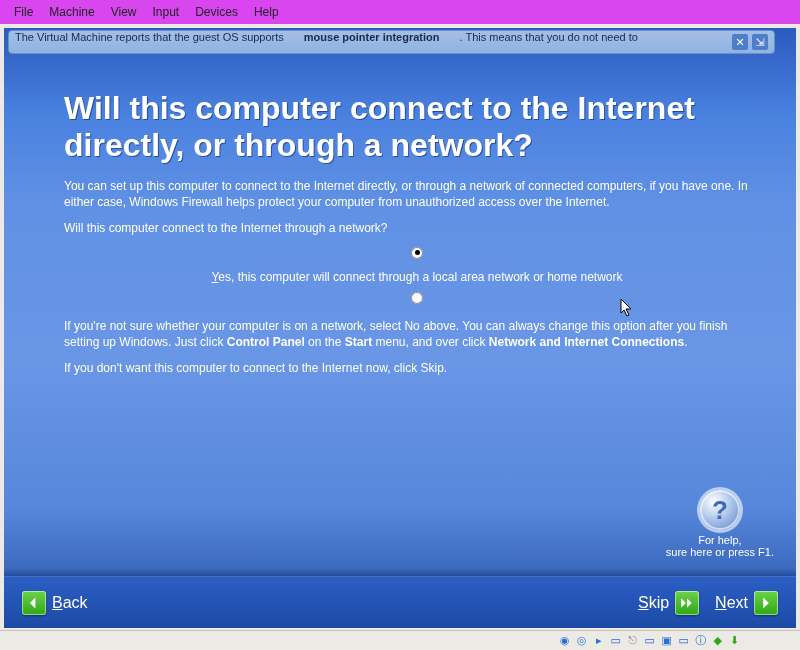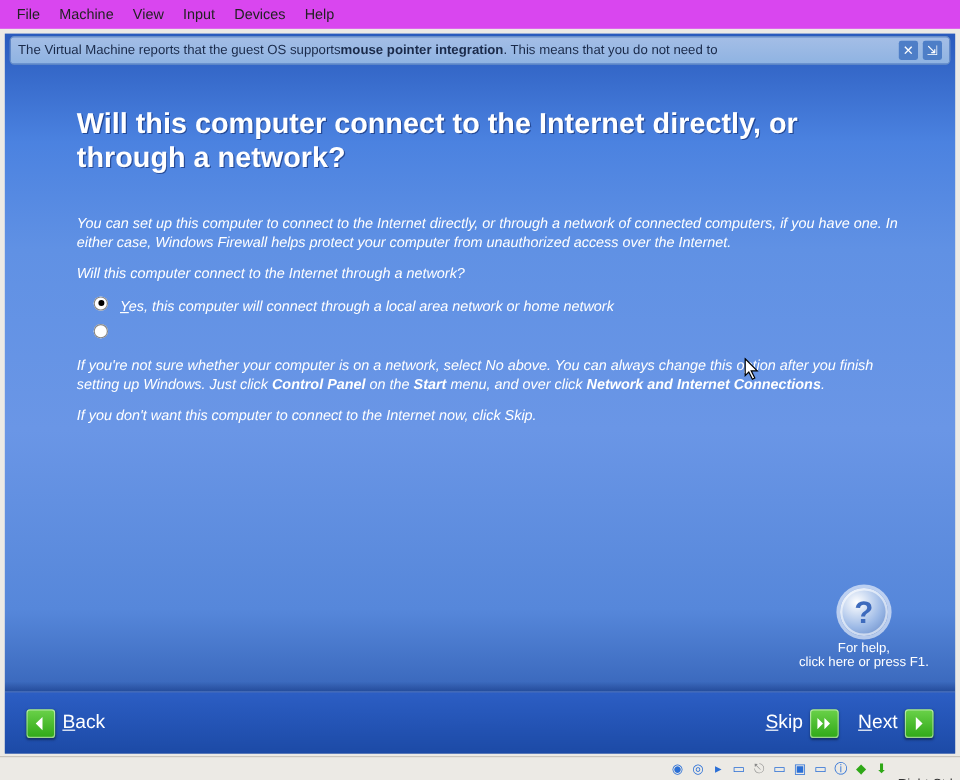--- a/index.html
+++ b/index.html
@@ -3,38 +3,38 @@
 <meta charset="utf-8">
 <style>
 * { margin: 0; padding: 0; box-sizing: border-box; }
 body { width: 800px; height: 650px; font-family: "Tahoma", sans-serif; background: #eceae5; overflow: hidden; }
 
 
 .vb-menu { height: 24px; background: #d946ef; display: flex; align-items: center; padding: 0 6px; font-size: 12px; color: #222; }
 .vb-menu span { padding: 3px 8px; cursor: default; }
 
 
-.notify { position: relative; height: 24px; background: linear-gradient(#a4bee6, #8fb3e2); border: 1px solid #6a90c8; margin: 2px 4px 0 4px; border-radius: 4px; display: flex; align-items: center; padding: 0 6px; font-size: 11px; color: #1a2a4a; overflow: hidden; }
+.notify { position: relative; height: 24px; background: linear-gradient(#a4bee6, #8fb3e2); border: 1px solid #6a90c8; margin: 2px 21px 0 4px; border-radius: 4px; display: flex; padding: 0 6px; font-size: 11px; color: #1a2a4a; overflow: hidden; gap: 20px; }
 .notify .bold { font-weight: bold; }
 .notify .icons { position: absolute; right: 6px; top: 3px; display: flex; gap: 4px; }
 .notify .nicon { width: 16px; height: 16px; background: #4e7ec7; border-radius: 2px; display:flex; align-items:center; justify-content:center; color:#fff; font-size:11px; }
 
 
 .xp { position: absolute; left: 4px; right: 4px; top: 28px; bottom: 22px; background: linear-gradient(180deg, #2a5bbd 0%, #4b82e0 15%, #6091e4 30%, #6a96e6 55%, #5687da 80%, #224ea3 100%); color: #fff; font-size: 12px; overflow: hidden; }
 .xp::before { content:""; position:absolute; left:0; right:0; bottom:52px; height:8px; background: linear-gradient(180deg, rgba(255,255,255,0), rgba(0,30,100,.35)); }
 .xp-logo { position:absolute; left:12px; top:6px; font-family: "Franklin Gothic Medium","Arial",sans-serif; }
 .xp-logo .ms { font-size:10px; color: rgba(255,255,255,.45); letter-spacing:.5px; }
 .xp-logo .win { font-size:24px; font-style: italic; font-weight:bold; color: rgba(255,255,255,.35); margin-top:-4px; letter-spacing:0px; }
 
-.heading { position:absolute; left:60px; top:62px; right:40px; font-family:"Franklin Gothic Medium","Arial Black",sans-serif; font-size:24px; font-weight:bold; color:#fff; line-height:1.15; text-shadow: 1px 1px 0 rgba(0,20,80,.5); letter-spacing:0px; }
+.heading { position:absolute; left:60px; top:62px; right:40px; font-family:"Franklin Gothic Medium","Arial Black",sans-serif; font-size:32px; font-weight:bold; color:#fff; line-height:1.15; text-shadow: 1px 1px 0 rgba(0,20,80,.5); letter-spacing:0px; }
 
-.body { position:absolute; left:60px; top:150px; right:40px; font-size:12px; line-height:1.35;font-style:italic; }
+.body { position:absolute; left:60px; top:150px; right:40px; font-size:12px; line-height:1.35; }
 .body p { margin-bottom: 10px; }
 .radios { margin: 10px 0 14px 14px; }
-.radio-row { display:flex; gap:10px; margin: 7px 0; }
+.radio-row { display:flex; align-items:center; gap:10px; margin: 7px 0; flex-direction: column; }
 .radio-dot { width:12px; height:12px; border-radius:50%; background:#fff; box-shadow: inset 0 0 0 1px #888; display:flex; align-items:center; justify-content:center; flex-shrink:0; }
 .radio-dot.sel::after { content:""; width:5px; height:5px; border-radius:50%; background:#000; }
 .radio-row .rt { }
 .radio-row .rt .u { text-decoration: underline; }
 .bold { font-weight:bold; }
 
 .help { position:absolute; right:22px; bottom:70px; text-align:center; font-size:11px; }
 .help .qcircle { width:40px; height:40px; margin:0 auto 4px; border-radius:50%; background: radial-gradient(circle at 35% 30%, #fff, #9cb9e6 55%, #5a7fc0); box-shadow: inset 0 0 0 2px rgba(255,255,255,.6), 0 0 0 3px rgba(255,255,255,.6); display:flex; align-items:center; justify-content:center; font-size:26px; font-weight:bold; color:#3e6bbd; }
 
 .footer { position:absolute; left:0; right:0; bottom:0; height:52px; background: linear-gradient(180deg, #2c5ec4 0%, #1c4aa6 100%); display:flex; align-items:center; padding:0 18px; border-top:1px solid rgba(255,255,255,.2); }
@@ -98,21 +98,21 @@
     </div>
     <p>
       <span>If you're not sure whether your computer is on a network, select No above. You can always change this option after you finish setting up Windows. Just click </span><span class="bold">Control Panel</span><span> on the </span><span class="bold">Start</span><span> menu, and over click  </span><span class="bold">Network and Internet Connections</span><span>.</span>
     </p>
     <p>If you don't want this computer to connect to the Internet now, click Skip.</p>
   </div>
 
   <div class="help">
     <div class="qcircle">?</div>
     <div>For help,</div>
-    <div>click here or press F1.</div>
+    <div>sure here or press F1.</div>
   </div>
 
   <div class="footer">
     <div class="fbtn">
       <div class="sq">
           <svg viewBox="0 0 10 10">
             <path d="M6 1 2 5l4 4V1z"></path>
           </svg>
         </div>
       <span><span class="u">B</span><span>ack</span></span>

